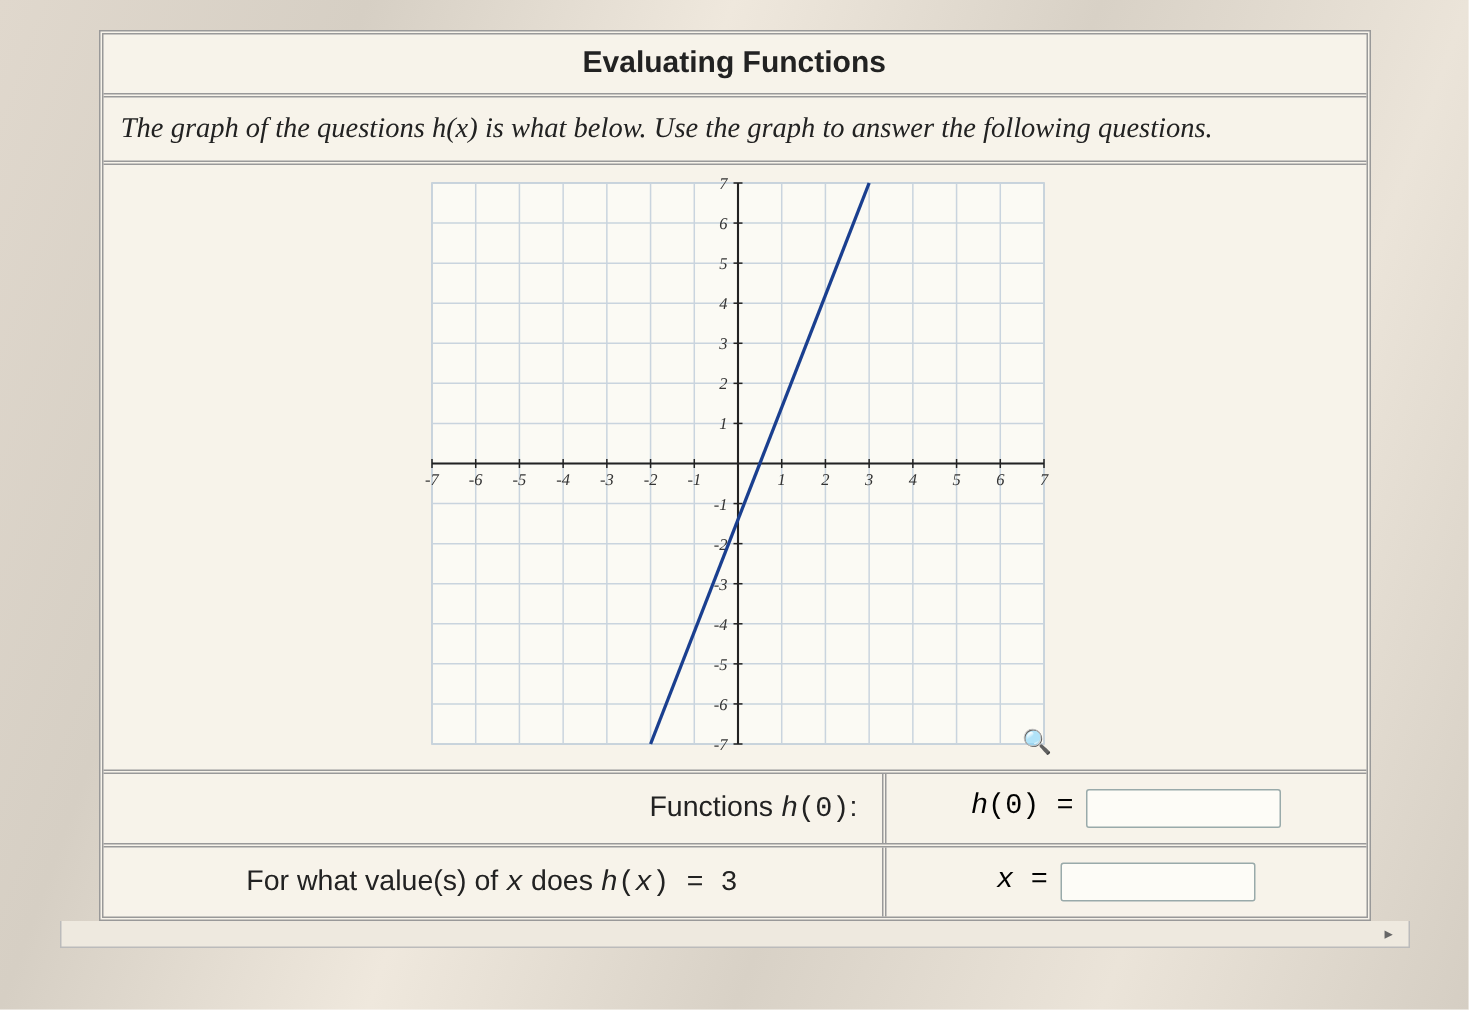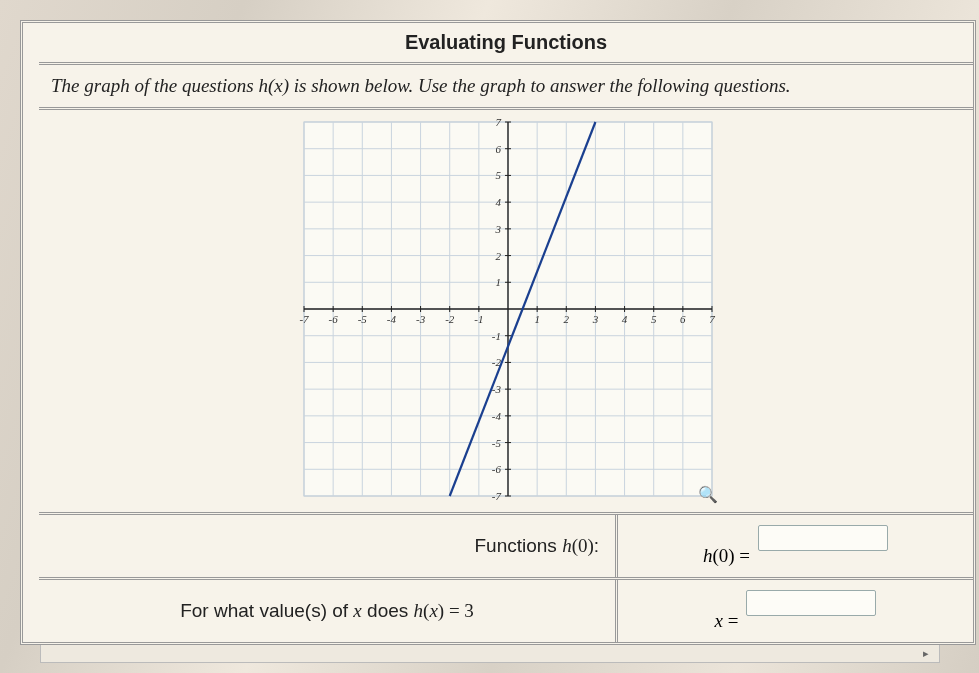--- a/index.html
+++ b/index.html
@@ -8,23 +8,22 @@
     padding: 20px;
     background: linear-gradient(110deg, #e0d8cd 0%, #d6cfc4 20%, #efe8dd 40%, #d8d1c6 60%, #ebe4d9 80%, #d5cec3 100%);
     font-family: Georgia, 'Times New Roman', serif;
     width: 979px;
     height: 673px;
     overflow: hidden;
   }
   .card {
     background: #f7f3ea;
     border: 3px double #999;
-    width: 956px;
+    width: 848px;
     margin: 0 auto;
-    padding-left: 16px;
   }
   .title-row {
     text-align: center;
     font-weight: bold;
     font-size: 20px;
     padding: 8px 10px;
     border-bottom: 3px double #999;
     color: #222;
     font-family: Arial, sans-serif;
   }
@@ -77,21 +76,21 @@
   .qcell-left.center { justify-content:center; text-align:left; }
   .qcell-right {
     width: 38%;
     padding: 10px 14px;
     display: flex;
     align-items: flex-start;
     justify-content: center;
     gap: 8px;
     font-family: 'Times New Roman', serif;
   }
-  .math { font-family: Liberation Serif, serif; font-style: italic; font-size: 19px; margin-top: 20px; }
+  .math { font-family: Liberation Mono, monospace; font-style: italic; font-size: 19px; }
   .romn { font-style: normal; }
   .ansbox {
     border: 1px solid #9aa;
     background: #fdfcf7;
     height: 26px;
     width: 130px;
     border-radius: 2px;
   }
   .bottom-strip {
     width: 900px;
@@ -109,21 +108,21 @@
     font-size:11px;
   }
 </style>
 </head>
 <body>
 
 <div class="card">
   <div class="title-row">Evaluating Functions</div>
 
   <div class="subtitle-row">
-    <span>The graph of the questions </span><span class="fn">h(x)</span><span> is shown below. Use the graph to answer the following questions.</span>
+    <span>The graph of the questions </span><span class="fn">h(x)</span><span> is what below. Use the graph to answer the following questions.</span>
   </div>
 
   <div class="graph-row">
     <div class="graph-wrap">
       <svg id="chart-svg" width="440" height="390">
           <rect x="18" y="6" width="408" height="374" fill="#fbfaf4" stroke="#b9c5cf" stroke-width="1"></rect>
           <line x1="18" y1="380" x2="18" y2="6" stroke="#c9d4de" stroke-width="1"></line>
           <line x1="47.14285714285714" y1="380" x2="47.14285714285714" y2="6" stroke="#c9d4de" stroke-width="1"></line>
           <line x1="76.28571428571428" y1="380" x2="76.28571428571428" y2="6" stroke="#c9d4de" stroke-width="1"></line>
           <line x1="105.42857142857143" y1="380" x2="105.42857142857143" y2="6" stroke="#c9d4de" stroke-width="1"></line>

